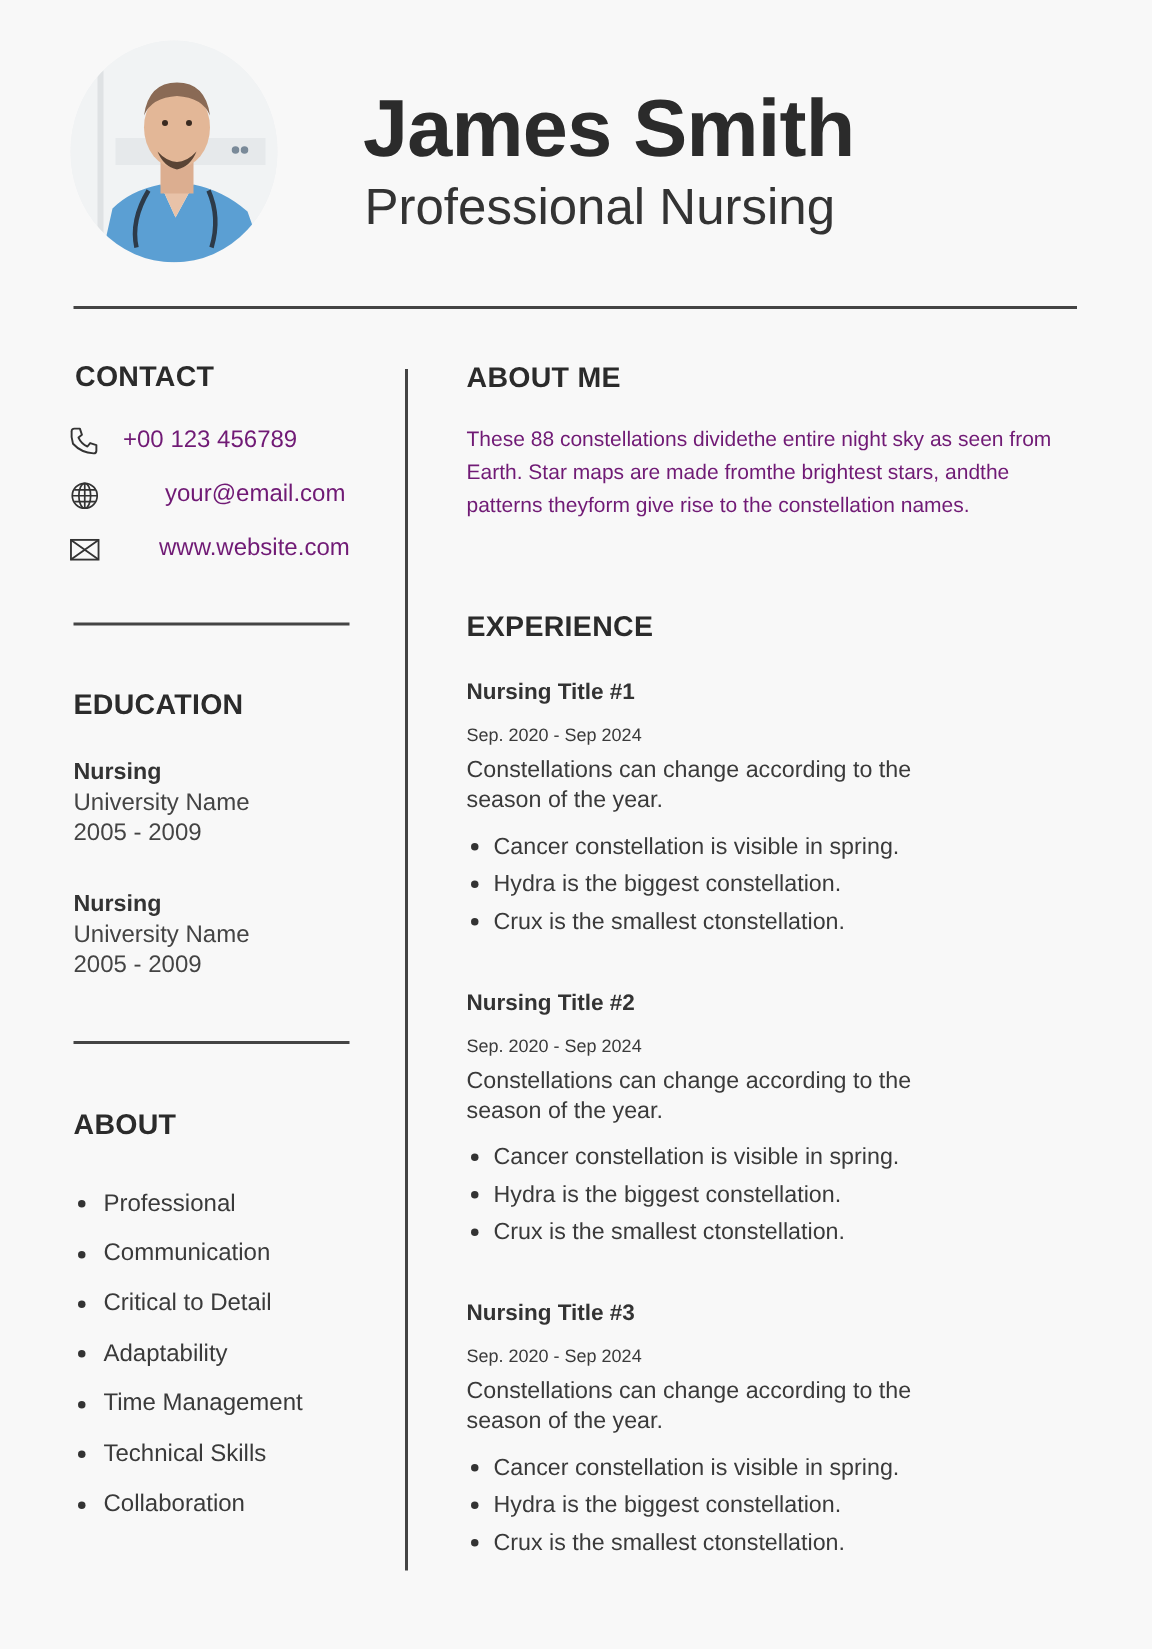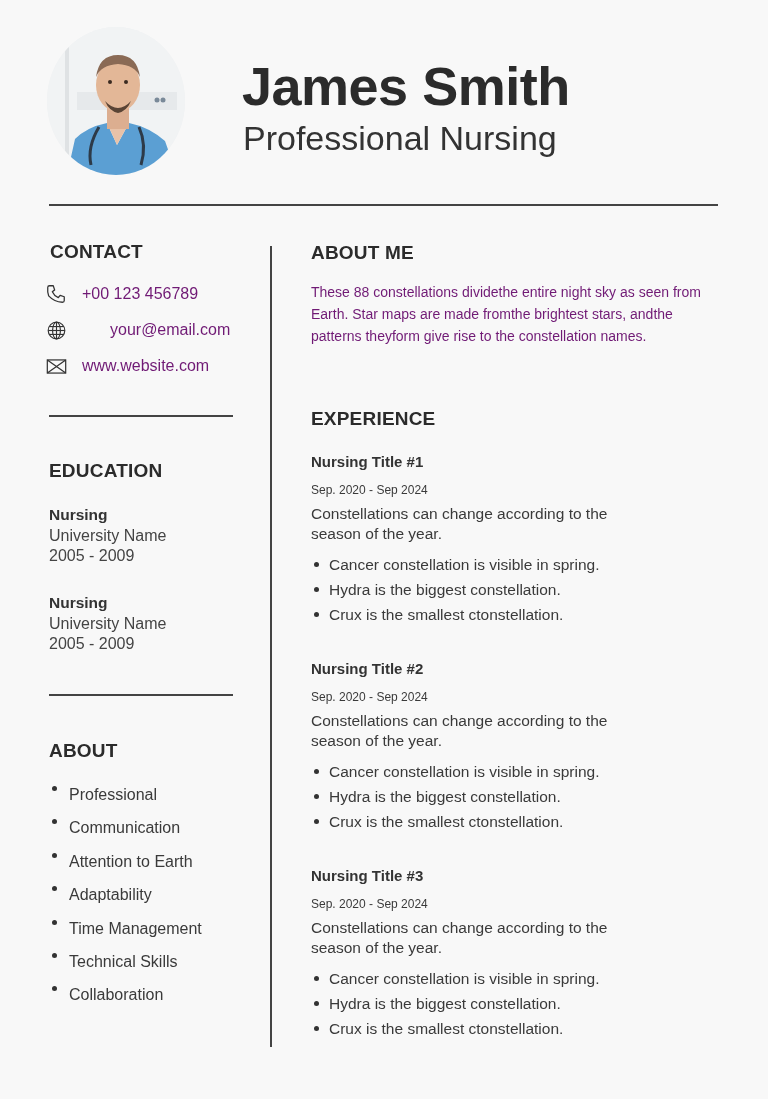--- a/index.html
+++ b/index.html
@@ -34,21 +34,21 @@
     .contact-row .ico { width: 22px; height: 22px; margin-right: 15px; display: flex; align-items: center; justify-content: center; }
     .contact-row .txt { font-size: 16px; color: #701a75; white-space: nowrap; }
 
     
     .edu { left: 49px; font-size: 16px; line-height: 20.5px; }
     .edu .deg { font-weight: bold; color: #333; font-size: 15.5px; }
     .edu .uni, .edu .yrs { color: #444; }
 
     
     .skills { left: 52px; top: 786px; margin: 0; padding: 0; list-style: none; }
-    .skills li { display: flex; height: 33.4px; font-size: 16px; color: #3a3a3a; white-space: nowrap; }
+    .skills li { display: flex; align-items: center; height: 33.4px; font-size: 16px; color: #3a3a3a; white-space: nowrap; }
     .bullet { width: 5px; height: 5px; border-radius: 50%; background: #333; margin-right: 12px; flex: none; }
 
     
     .about-text { left: 311px; top: 281px; width: 405px; font-size: 14px; line-height: 22px; color: #701a75; }
     .exp { left: 311px; width: 405px; }
     .exp .etitle { font-size: 15px; font-weight: bold; color: #333; height: 20px; line-height: 20px; white-space: nowrap; }
     .exp .edate { font-size: 12px; color: #3a3a3a; margin-top: 8px; line-height: 20px; white-space: nowrap; }
     .exp .edesc { font-size: 15.5px; color: #3a3a3a; margin-top: 4px; line-height: 19.5px; width: 330px; }
     .exp ul { margin: 9px 0 0 0; padding: 0; list-style: none; }
     .exp ul li { display: flex; align-items: center; height: 25px; font-size: 15.5px; color: #3a3a3a; white-space: nowrap; }
@@ -100,21 +100,21 @@
       <circle cx="12" cy="12" r="9.5"></circle>
       <ellipse cx="12" cy="12" rx="4.5" ry="9.5"></ellipse>
       <line x1="12" y1="2.5" x2="12" y2="21.5"></line>
       <line x1="2.5" y1="12" x2="21.5" y2="12"></line>
       <line x1="4" y1="7.5" x2="20" y2="7.5"></line>
       <line x1="4" y1="16.5" x2="20" y2="16.5"></line>
     </svg>
   </span>
   <span class="txt">your@email.com</span>
 </div>
-<div class="abs contact-row" style="top:354px;">
+<div class="abs contact-row" style="top:354px;gap:24px;">
   <span class="ico">
     <svg width="21" height="17" viewBox="0 0 24 18" fill="none" stroke="#333" stroke-width="1.4">
       <rect x="1.5" y="1.5" width="21" height="15"></rect>
       <path d="M1.5 1.5 L22.5 16.5 M22.5 1.5 L1.5 16.5"></path>
     </svg>
   </span>
   <span class="txt">www.website.com</span>
 </div>
 <div class="abs hr-left" style="top:415px;"></div>
 
@@ -136,21 +136,21 @@
   <li>
       <span class="bullet"></span>
       <span>Professional</span>
     </li>
   <li>
       <span class="bullet"></span>
       <span>Communication</span>
     </li>
   <li>
       <span class="bullet"></span>
-      <span>Attention to Earth</span>
+      <span>Critical to Detail</span>
     </li>
   <li>
       <span class="bullet"></span>
       <span>Adaptability</span>
     </li>
   <li>
       <span class="bullet"></span>
       <span>Time Management</span>
     </li>
   <li>

